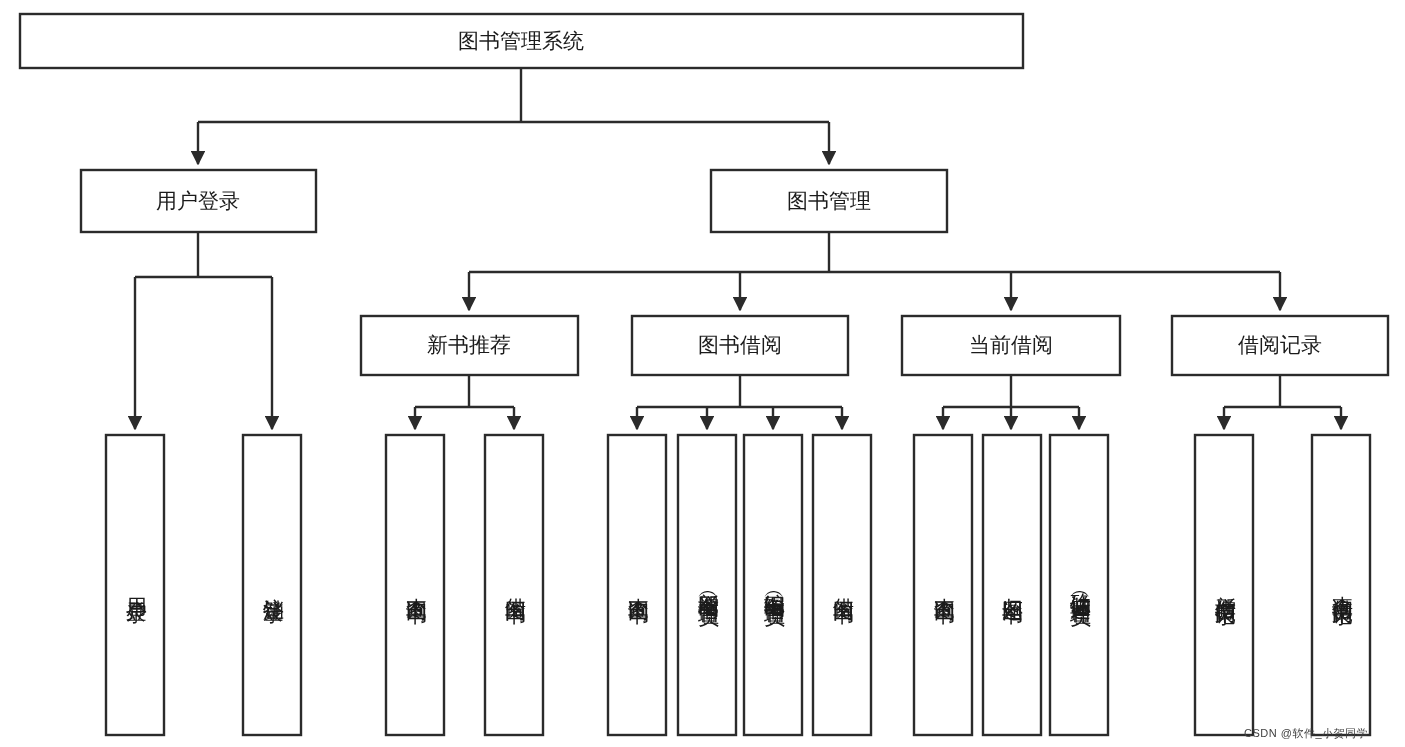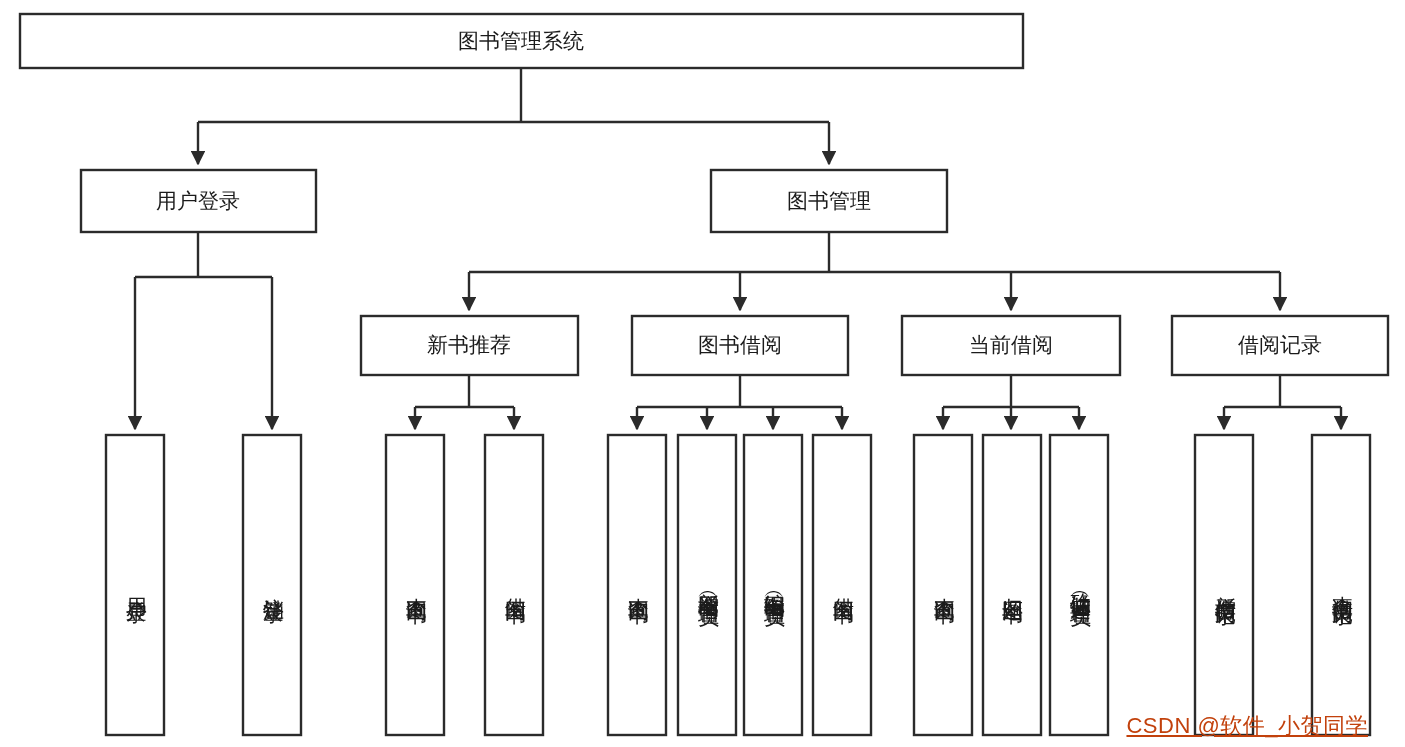--- a/index.html
+++ b/index.html
@@ -20,22 +20,22 @@
     font-family:"Liberation Sans","DejaVu Sans",sans-serif;
     font-size:21px;fill:#1b1b1b;
     dominant-baseline:middle;text-anchor:middle;
     writing-mode:vertical-rl;
     letter-spacing:2px;
   }
   .link{stroke:#2b2b2b;stroke-width:2.4;fill:none;}
   .watermark{
     position:absolute;right:8px;bottom:6px;
     font-family:"Liberation Sans","DejaVu Sans",sans-serif;
-    font-size:22px;color:#c2410c;letter-spacing:.5px;
-    white-space:nowrap;user-select:none;text-decoration:underline;
+    font-size:11px;color:#404040;letter-spacing:.5px;
+    white-space:nowrap;user-select:none;
   }
 </style>
 </head>
 <body>
 
 <div id="diagram-root">
 
   <svg id="tree" viewBox="0 0 1405 747">
     <defs>
       <marker id="arrow" viewBox="0 0 10 10" refX="9" refY="5" markerWidth="6.2" markerHeight="6.2" orient="auto-start-reverse">

